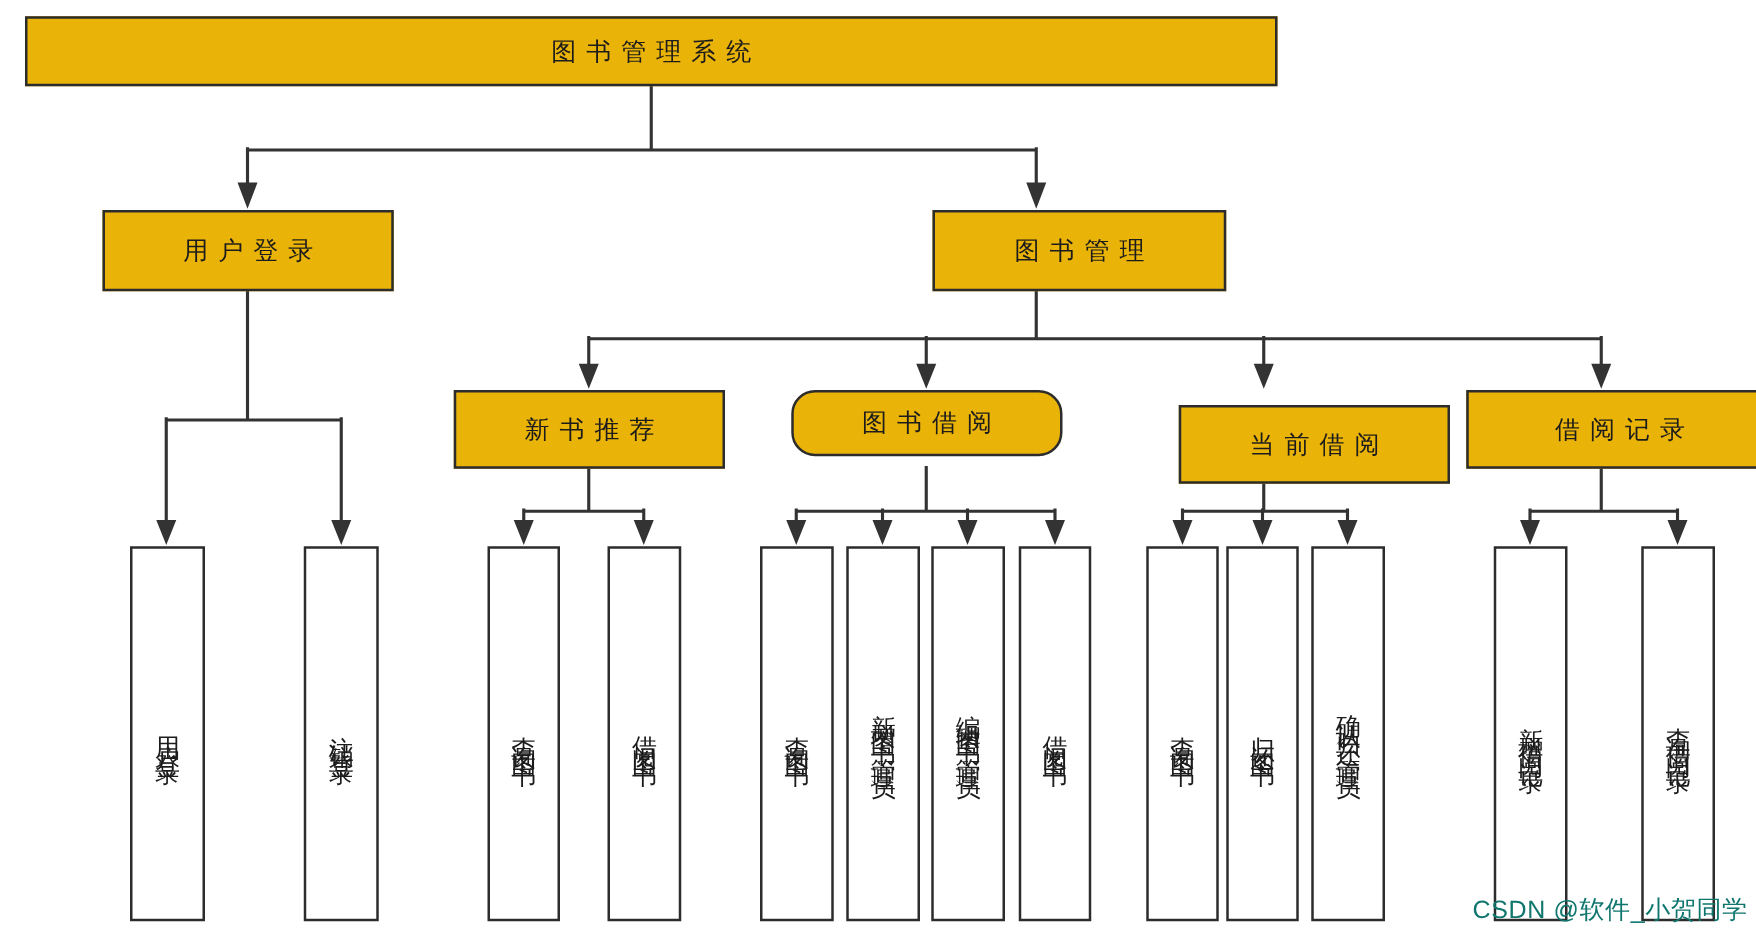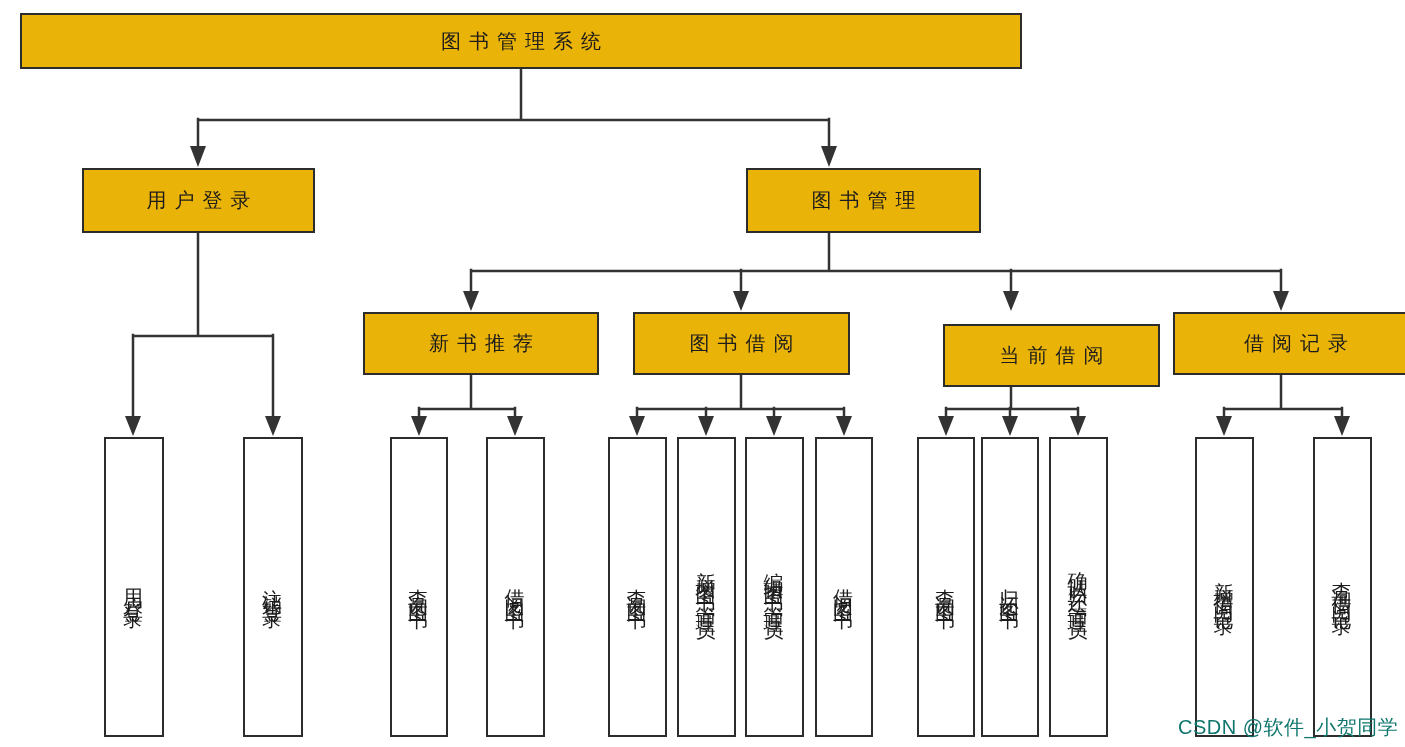--- a/index.html
+++ b/index.html
@@ -80,24 +80,24 @@
     <span>图书管理系统</span>
   </div>
 
   <div class="hbox" style="left:82px;top:168px;width:233px;height:65px;">
     <span>用户登录</span>
   </div>
   <div class="hbox" style="left:712px;top:168px;width:235px;height:65px;margin-left:34px;">
     <span>图书管理</span>
   </div>
 
-  <div class="hbox" style="left:363px;top:312px;width:236px;height:63px;">
+  <div class="hbox" style="left:363px;top:312px;width:217px;height:63px;">
     <span>新书推荐</span>
   </div>
-  <div class="hbox" style="left:633px;top:312px;width:217px;height:63px;">
+  <div class="hbox" style="left:633px;top:312px;width:217px;height:53px;border-radius:19px;">
     <span>图书借阅</span>
   </div>
   <div class="hbox" style="left:903px;top:324px;width:217px;height:63px;margin-left:40px;">
     <span>当前借阅</span>
   </div>
   <div class="hbox" style="left:1173px;top:312px;width:246px;height:63px;">
     <span>借阅记录</span>
   </div>
 
   <div class="vbox" style="left:104px;top:437px;width:60px;height:300px;">

